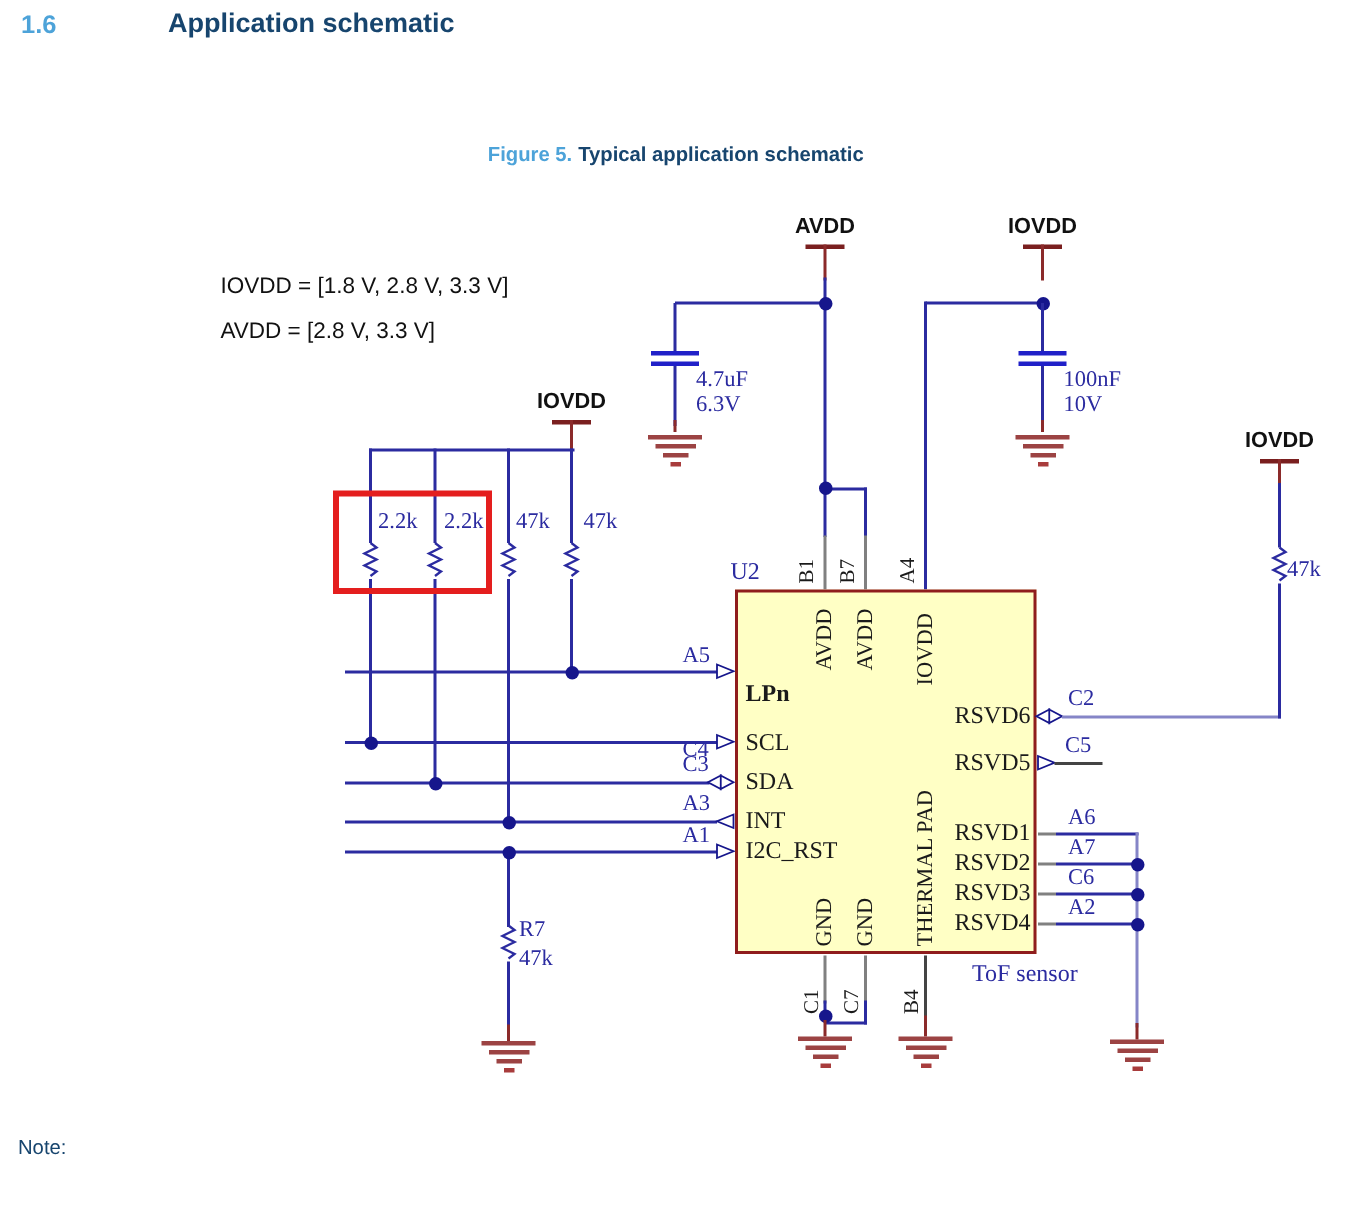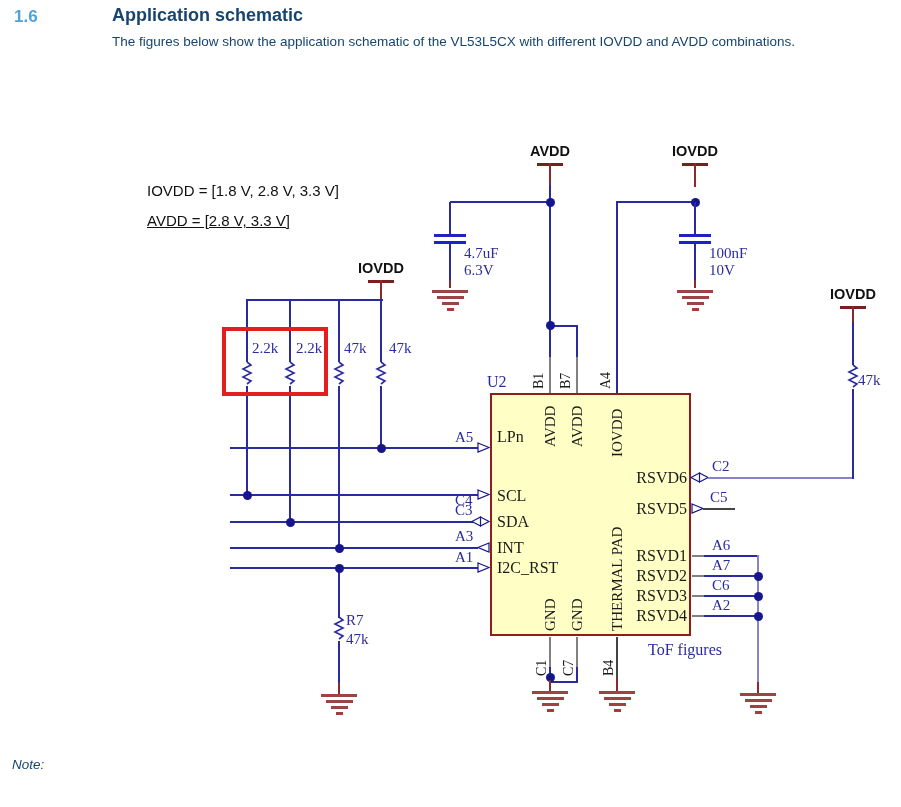--- a/index.html
+++ b/index.html
@@ -4,21 +4,21 @@
 <style>
   html,body{margin:0;padding:0;background:#fff;}
   #page{position:relative;width:901px;height:807px;background:#fff;overflow:hidden;
         font-family:"Liberation Sans",sans-serif;padding-left:41px;}
   
   .secnum{position:absolute;left:14px;top:7px;font-size:17px;font-weight:bold;color:#4da3d9;}
   .sectitle{position:absolute;left:112px;top:5px;font-size:18px;font-weight:bold;color:#17456e;}
   .body-text{position:absolute;left:112px;top:33px;width:700px;font-size:13.5px;line-height:17.5px;color:#17456e;}
   .figcap{position:absolute;left:0;top:95px;width:901px;text-align:center;font-size:13.5px;font-weight:bold;}
   .figcap .lbl{color:#4da3d9;} .figcap .ttl{color:#17456e;margin-left:4px;}
-  .note-lbl{position:absolute;left:12px;top:757px;font-size:13.5px;font-style:italic;color:#17456e;}
+  .note-lbl{position:absolute;left:12px;top:757px;font-size:13.5px;color:#17456e;}
   .note-txt{position:absolute;left:112px;top:757px;width:730px;font-size:13.5px;font-style:italic;line-height:18px;color:#17456e;}
   .vr{position:absolute;font-size:15px;color:#111;}
   
   .w{position:absolute;background:#2b2ba0;}
   .wl{background:#8585c7;}
   .wg{background:#808080;}
   .wr{background:#8b2a2a;}
   .wk{background:#444;}
   .dot{position:absolute;width:9px;height:9px;border-radius:50%;background:#16168c;}
   .net{position:absolute;width:60px;text-align:center;font-size:14.5px;font-weight:600;color:#111;}
@@ -43,24 +43,26 @@
   .rpin{text-align:right;width:68px;}
   svg{position:absolute;overflow:visible;}
 </style>
 </head>
 <body>
 
 <div id="page">
 
   <div class="secnum">1.6</div>
   <div class="sectitle">Application schematic</div>
-  <div class="body-text">The figures below show the application schematic of the VL53L5CX with different IOVDD and AVDD combinations.</div>
+  <div class="figcap">
+    <span class="lbl">Figure 5.</span><span class="ttl">Typical application schematic</span>
+  </div>
 
   <div class="vr" style="left:147px;top:182px;">IOVDD = [1.8 V, 2.8 V, 3.3 V]</div>
-  <div class="vr" style="left:147px;top:212px;text-decoration:underline;">AVDD = [2.8 V, 3.3 V]</div>
+  <div class="vr" style="left:147px;top:212px;">AVDD = [2.8 V, 3.3 V]</div>
 
   <div class="net" style="left:520px;top:143px;">AVDD</div>
   <div class="pbar" style="left:537px;top:163px;"></div>
   <div class="w wr" style="left:549px;top:163px;width:2px;height:24px;"></div>
 
   <div class="net" style="left:665px;top:143px;">IOVDD</div>
   <div class="pbar" style="left:682px;top:163px;"></div>
   <div class="w wr" style="left:694px;top:163px;width:2px;height:24px;"></div>
 
   <div class="net" style="left:351px;top:260px;">IOVDD</div>
@@ -181,22 +183,22 @@
     </svg>
   <svg style="left:477px;top:542px;" width="13" height="11">
       <path d="M12,1 L1,5.5 L12,10 Z" fill="#fff" stroke="#16168c" stroke-width="1.2"></path>
     </svg>
   <svg style="left:477px;top:562px;" width="13" height="11">
       <path d="M1,1 L12,5.5 L1,10 Z" fill="#fff" stroke="#16168c" stroke-width="1.2"></path>
     </svg>
 
   <div class="chip"></div>
   <div class="slabel" style="left:487px;top:373px;font-size:16px;">U2</div>
-  <div class="slabel" style="left:648px;top:641px;font-size:16px;">ToF figures</div>
-  <div class="pname" style="left:497px;top:428px;">LPn</div>
+  <div class="slabel" style="left:648px;top:641px;font-size:16px;">ToF sensor</div>
+  <div class="pname" style="left:497px;top:454px;font-weight:bold;">LPn</div>
   <div class="pname" style="left:497px;top:487px;">SCL</div>
   <div class="pname" style="left:497px;top:513px;">SDA</div>
   <div class="pname" style="left:497px;top:539px;">INT</div>
   <div class="pname" style="left:497px;top:559px;">I2C_RST</div>
   <div class="pname rpin" style="left:619px;top:469px;">RSVD6</div>
   <div class="pname rpin" style="left:619px;top:500px;">RSVD5</div>
   <div class="pname rpin" style="left:619px;top:547px;">RSVD1</div>
   <div class="pname rpin" style="left:619px;top:567px;">RSVD2</div>
   <div class="pname rpin" style="left:619px;top:587px;">RSVD3</div>
   <div class="pname rpin" style="left:619px;top:607px;">RSVD4</div>

